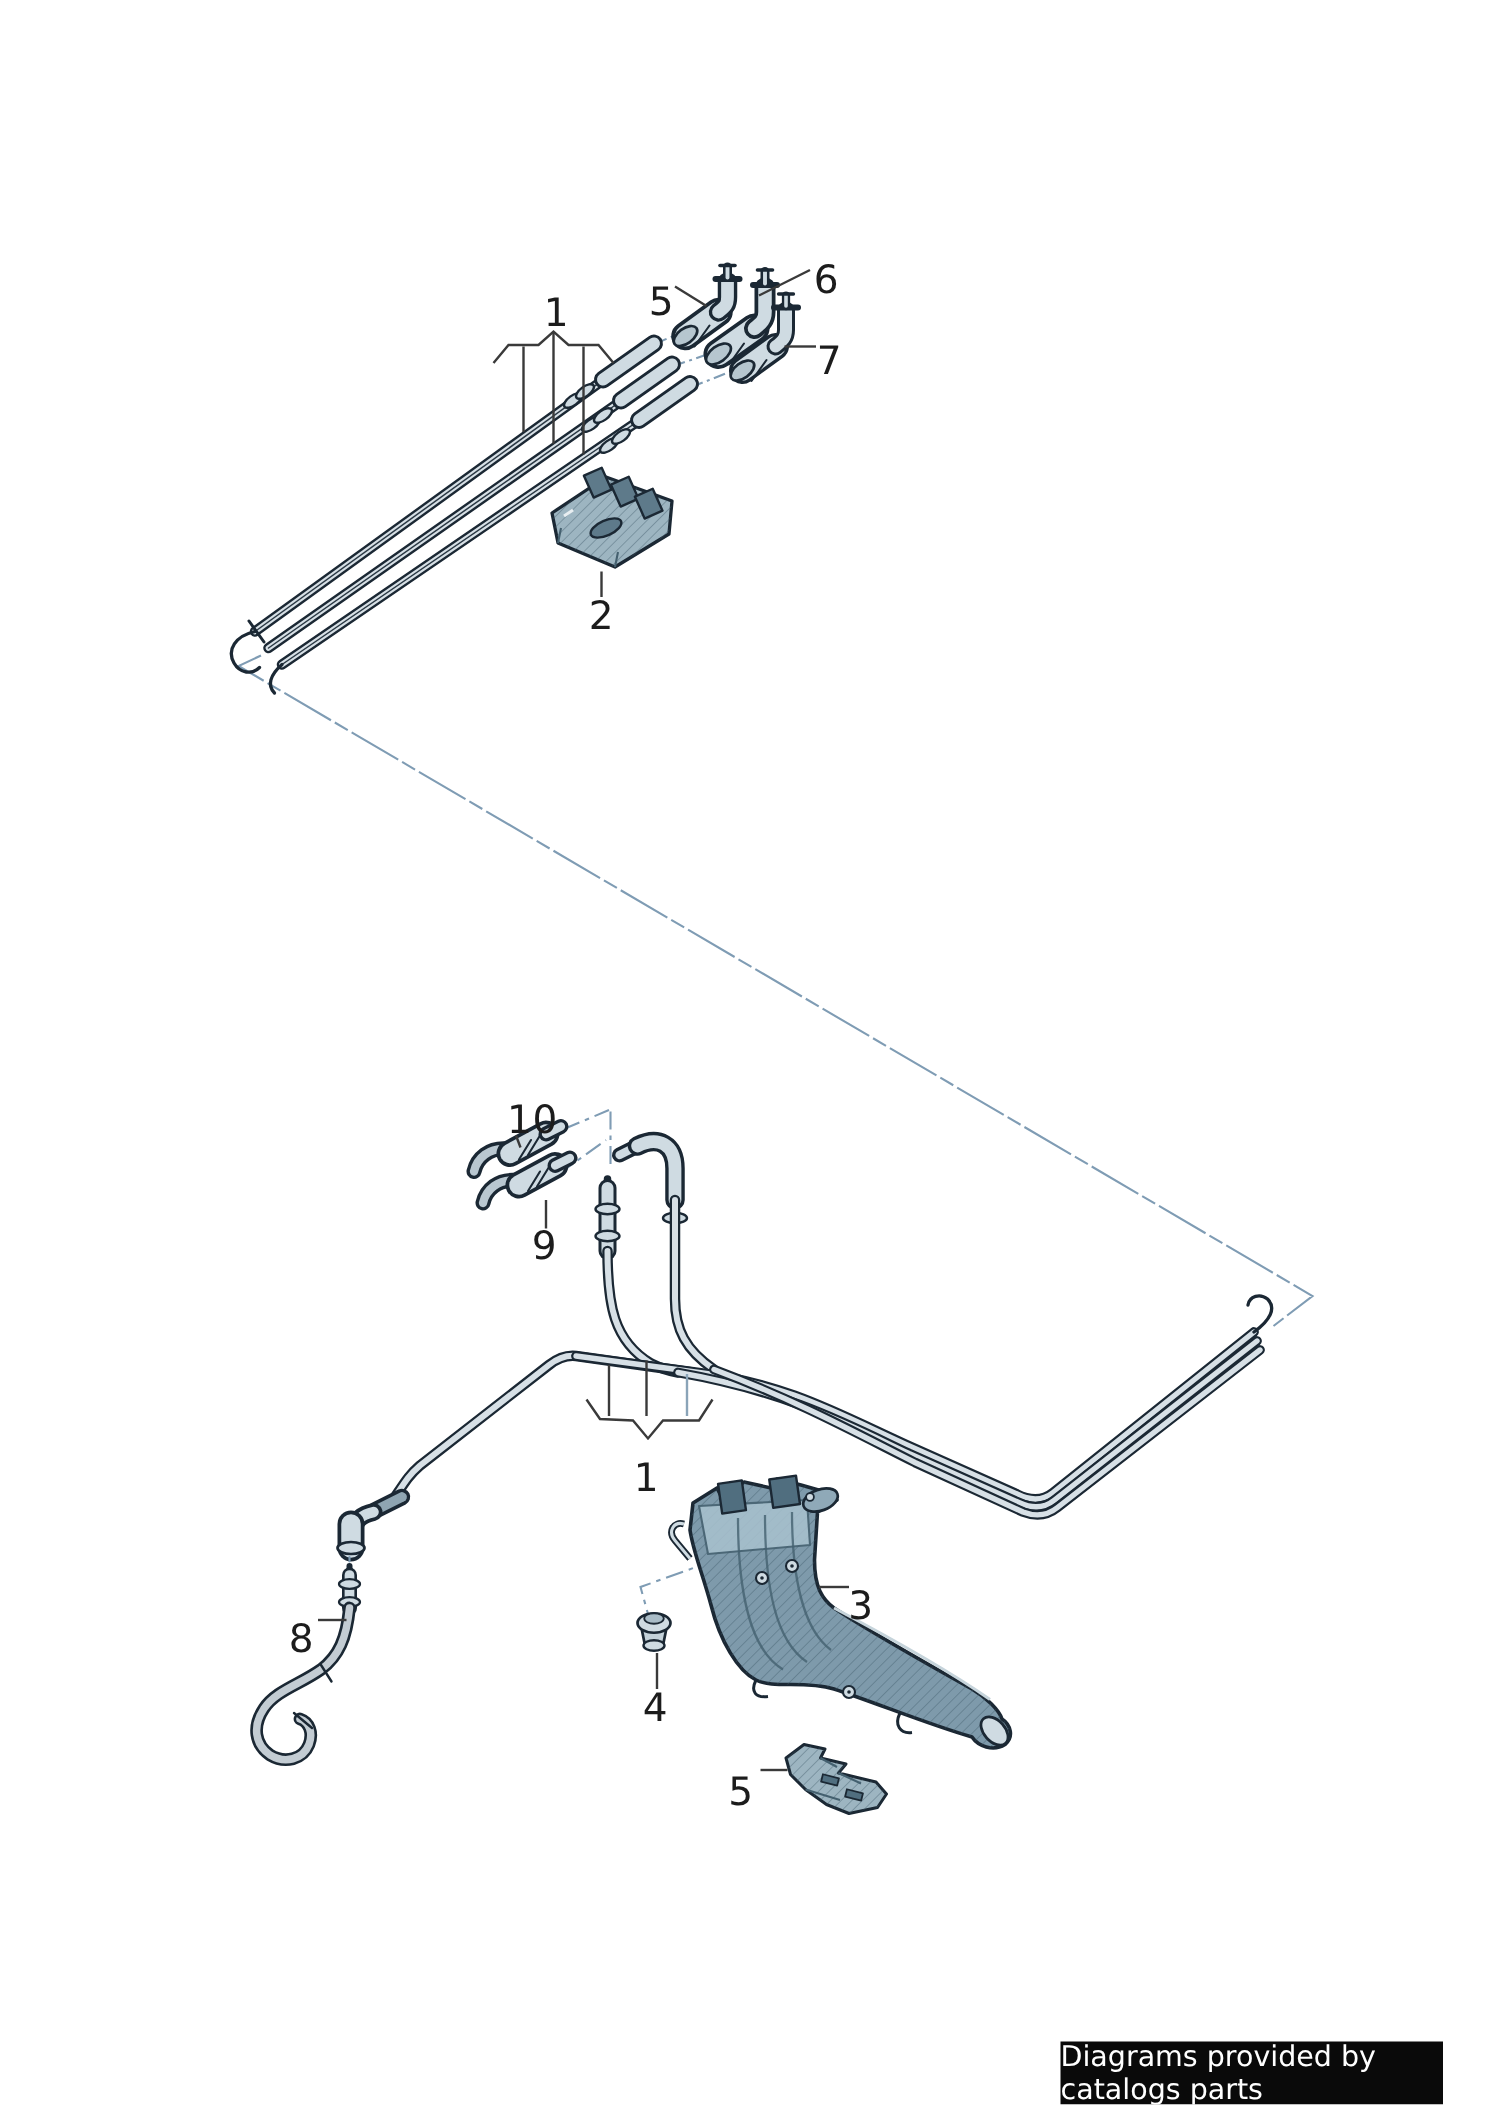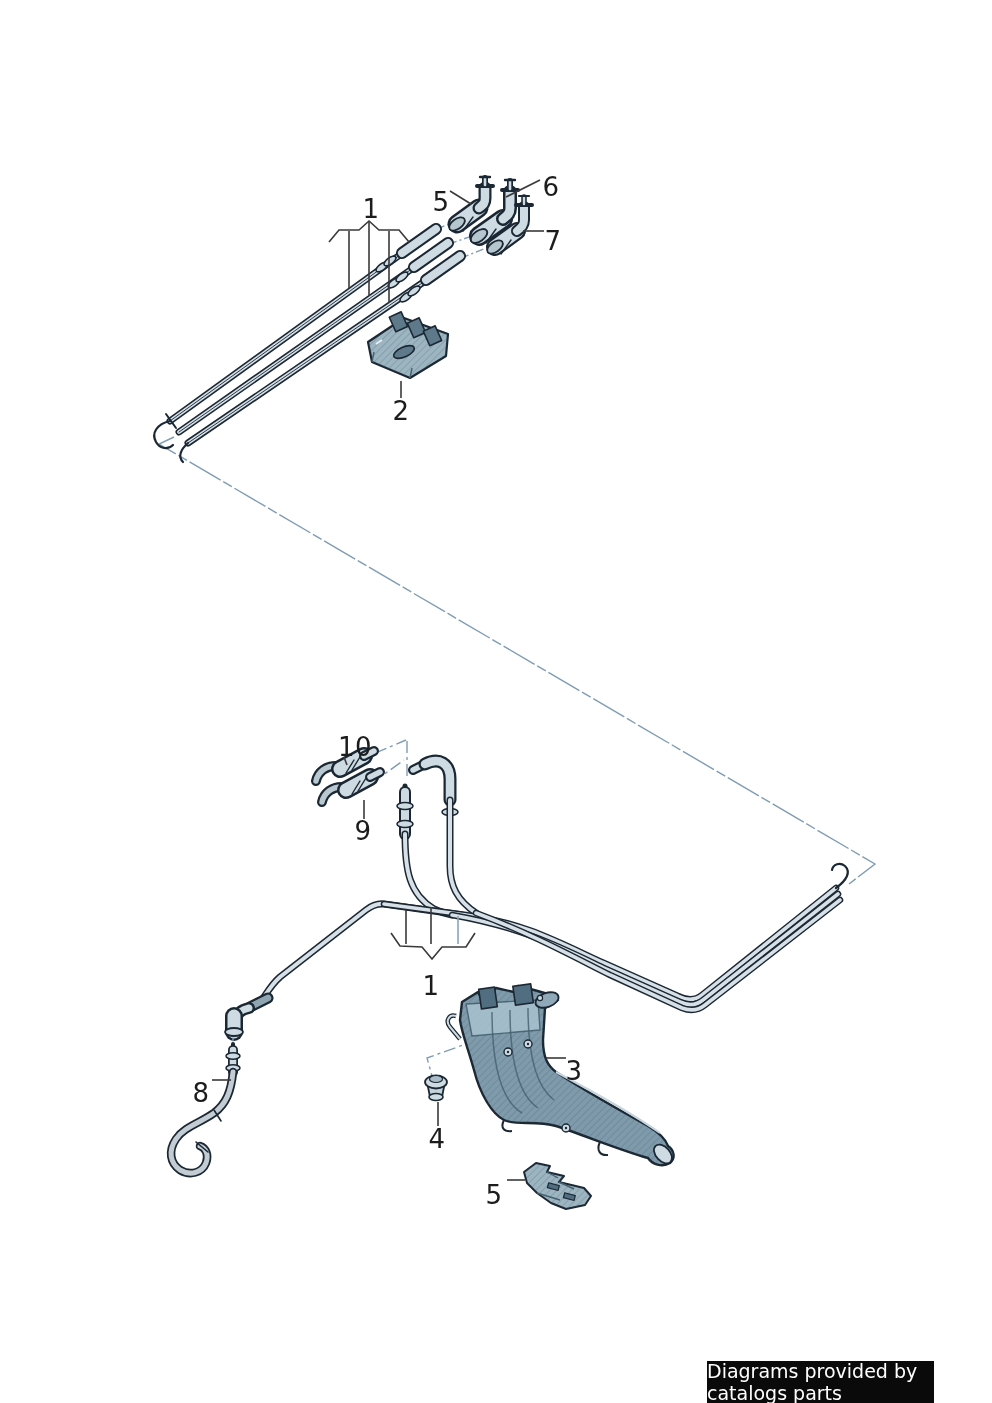--- a/index.html
+++ b/index.html
@@ -13,21 +13,21 @@
     font-size:26px;
     color:#1c1c1c;
     letter-spacing:0.5px;
     line-height:1;
     user-select:none;
     white-space:nowrap;
   }
   #footer-bar{
     position:absolute;
     left:707px;top:1361px;
-    width:227px;height:42px;
+    width:255px;height:42px;
     background:#0a0a0a;
     color:#ffffff;
     display:flex;align-items:center;justify-content:center;
     font-size:19px;
     font-family:"DejaVu Sans","Liberation Sans",sans-serif;
   }
 </style>
 </head>
 <body>
 

